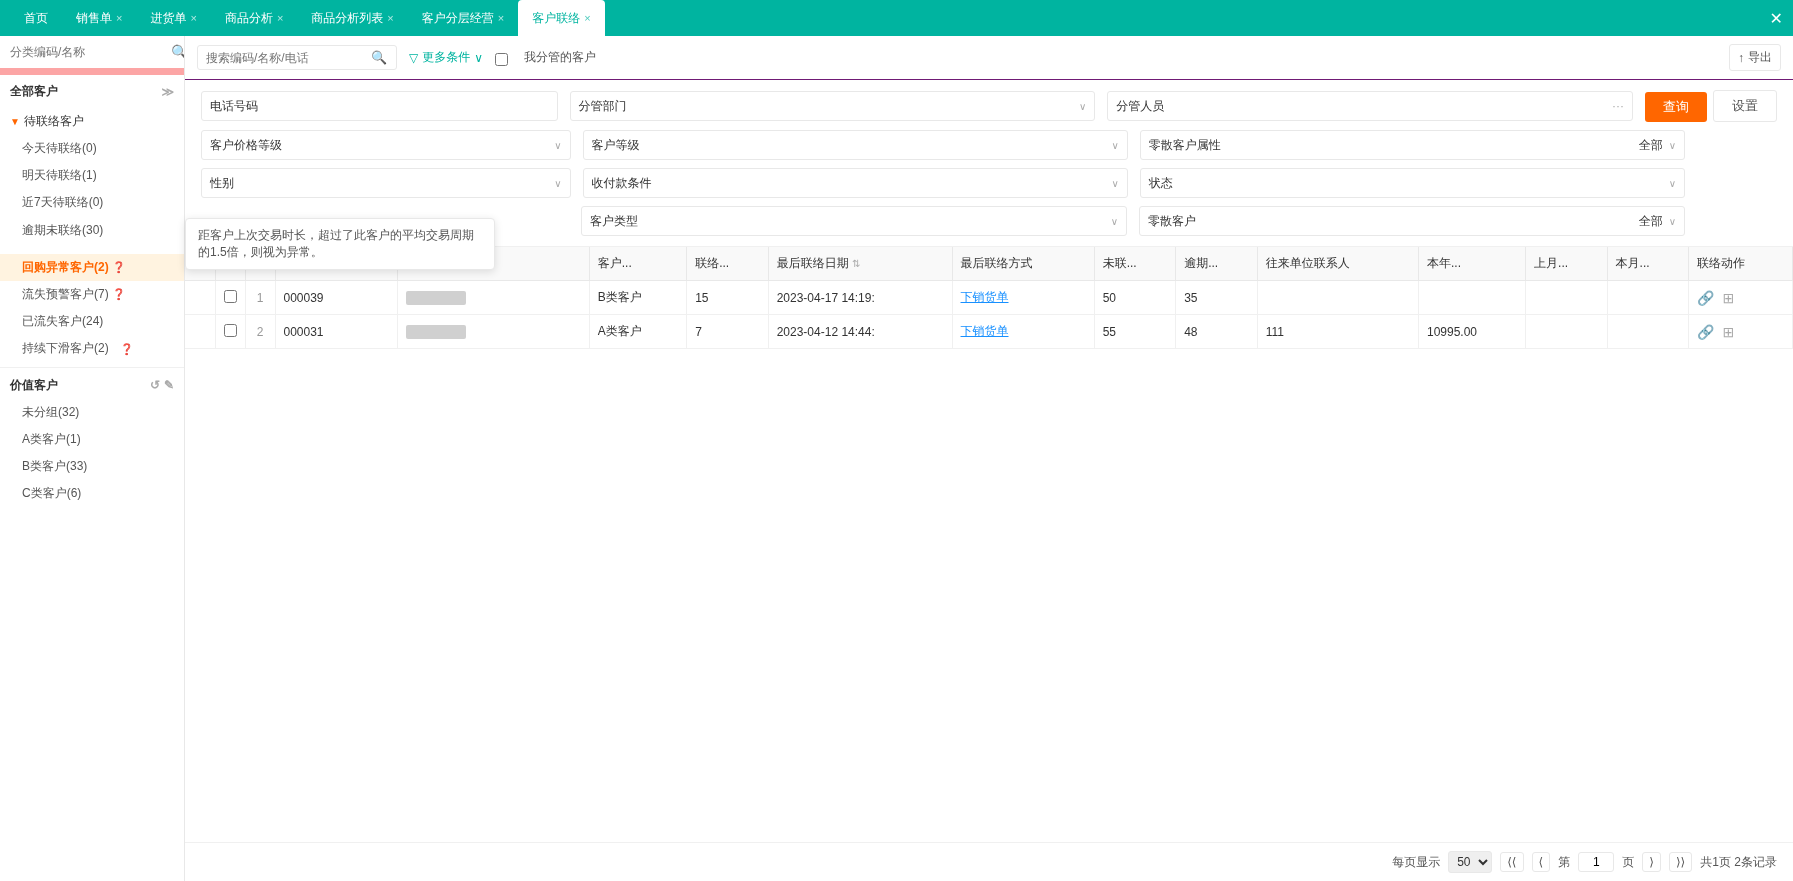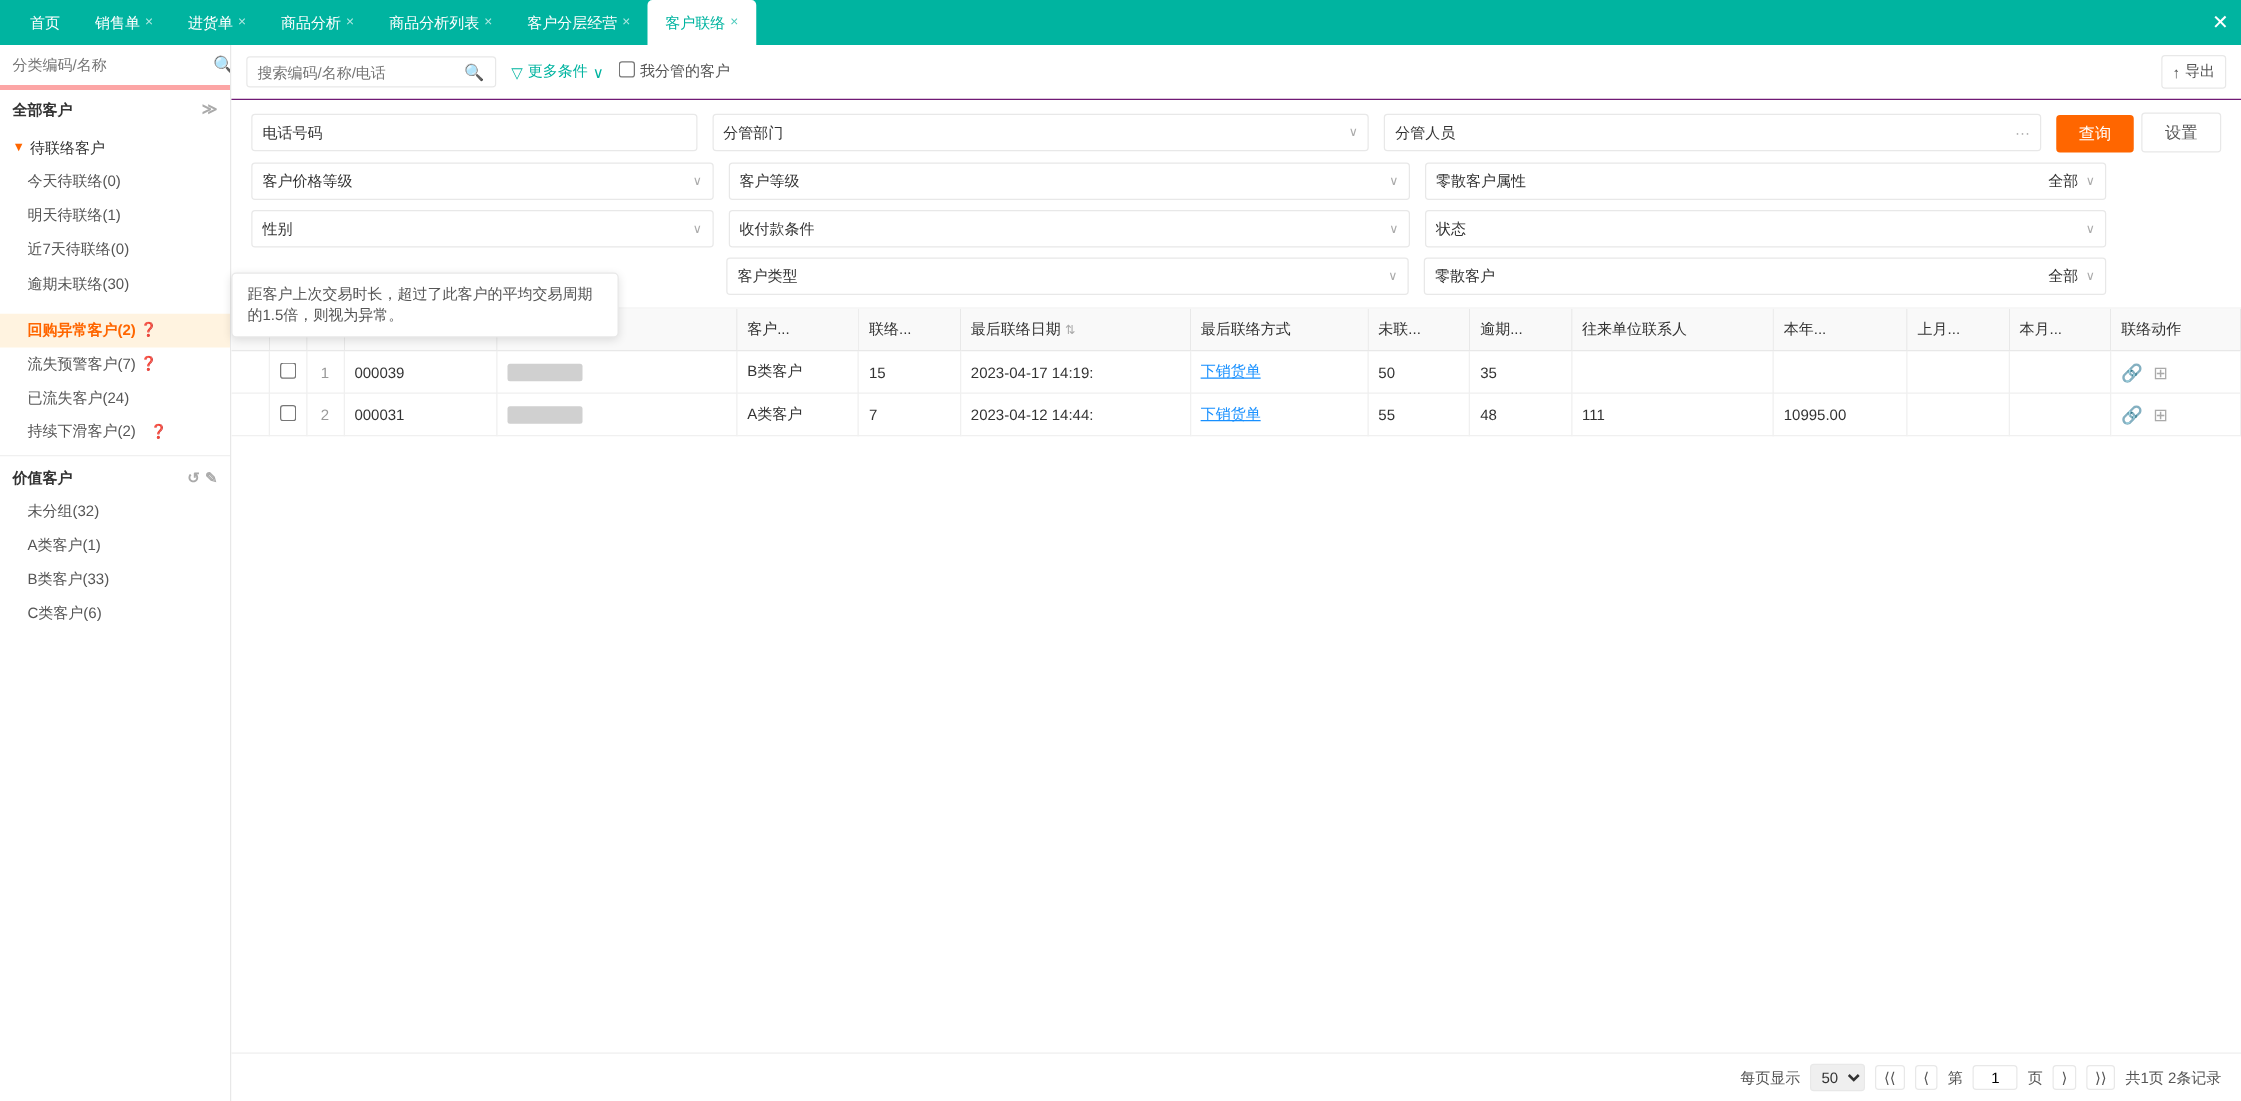--- a/index.html
+++ b/index.html
@@ -45,30 +45,30 @@
       background: #fff;
       border-right: 1px solid #e8e8e8;
       display: flex;
       flex-direction: column;
       overflow: hidden;
       flex-shrink: 0;
     }
     .sidebar-search {
       display: flex; align-items: center;
       padding: 8px 10px;
-      border-bottom: 4px solid #fca5a5;
+      border-bottom: 7px solid #fca5a5;
       gap: 6px;
     }
     .sidebar-search input {
       border: none; outline: none; flex: 1; font-size: 12px; color: #333;
     }
     .sidebar-search .search-icon { color: #aaa; font-size: 14px; cursor: pointer; }
 
     .sidebar-header {
-      display: flex; align-items: flex-start; justify-content: space-between;
+      display: flex; align-items: center; justify-content: space-between;
       padding: 8px 10px;
       font-weight: bold; font-size: 13px; color: #333;
     }
     .sidebar-header .collapse-icon { color: #aaa; cursor: pointer; }
 
     .sidebar-section-title {
       display: flex; align-items: center; gap: 4px;
       padding: 5px 10px;
       color: #333; font-size: 12px; cursor: pointer;
     }
@@ -130,21 +130,21 @@
       padding: 4px 8px; gap: 6px; background: #fff;
       width: 200px;
     }
     .filter-search input { border: none; outline: none; font-size: 12px; color: #333; flex: 1; }
     .filter-search .search-icon { color: #aaa; font-size: 13px; }
     .filter-more {
       display: flex; align-items: center; gap: 4px;
       color: #00b4a0; cursor: pointer; font-size: 12px;
     }
     .filter-checkbox {
-      display: flex; align-items: flex-start; gap: 4px; cursor: pointer; color: #555;
+      display: flex; align-items: flex-end; gap: 16px; cursor: pointer; color: #555;
     }
     .filter-checkbox input { cursor: pointer; }
     .export-btn {
       margin-left: auto;
       display: flex; align-items: center; gap: 4px;
       color: #555; cursor: pointer; font-size: 12px;
       border: 1px solid #e8e8e8; border-radius: 3px; padding: 4px 8px;
       background: #fff;
     }
 

